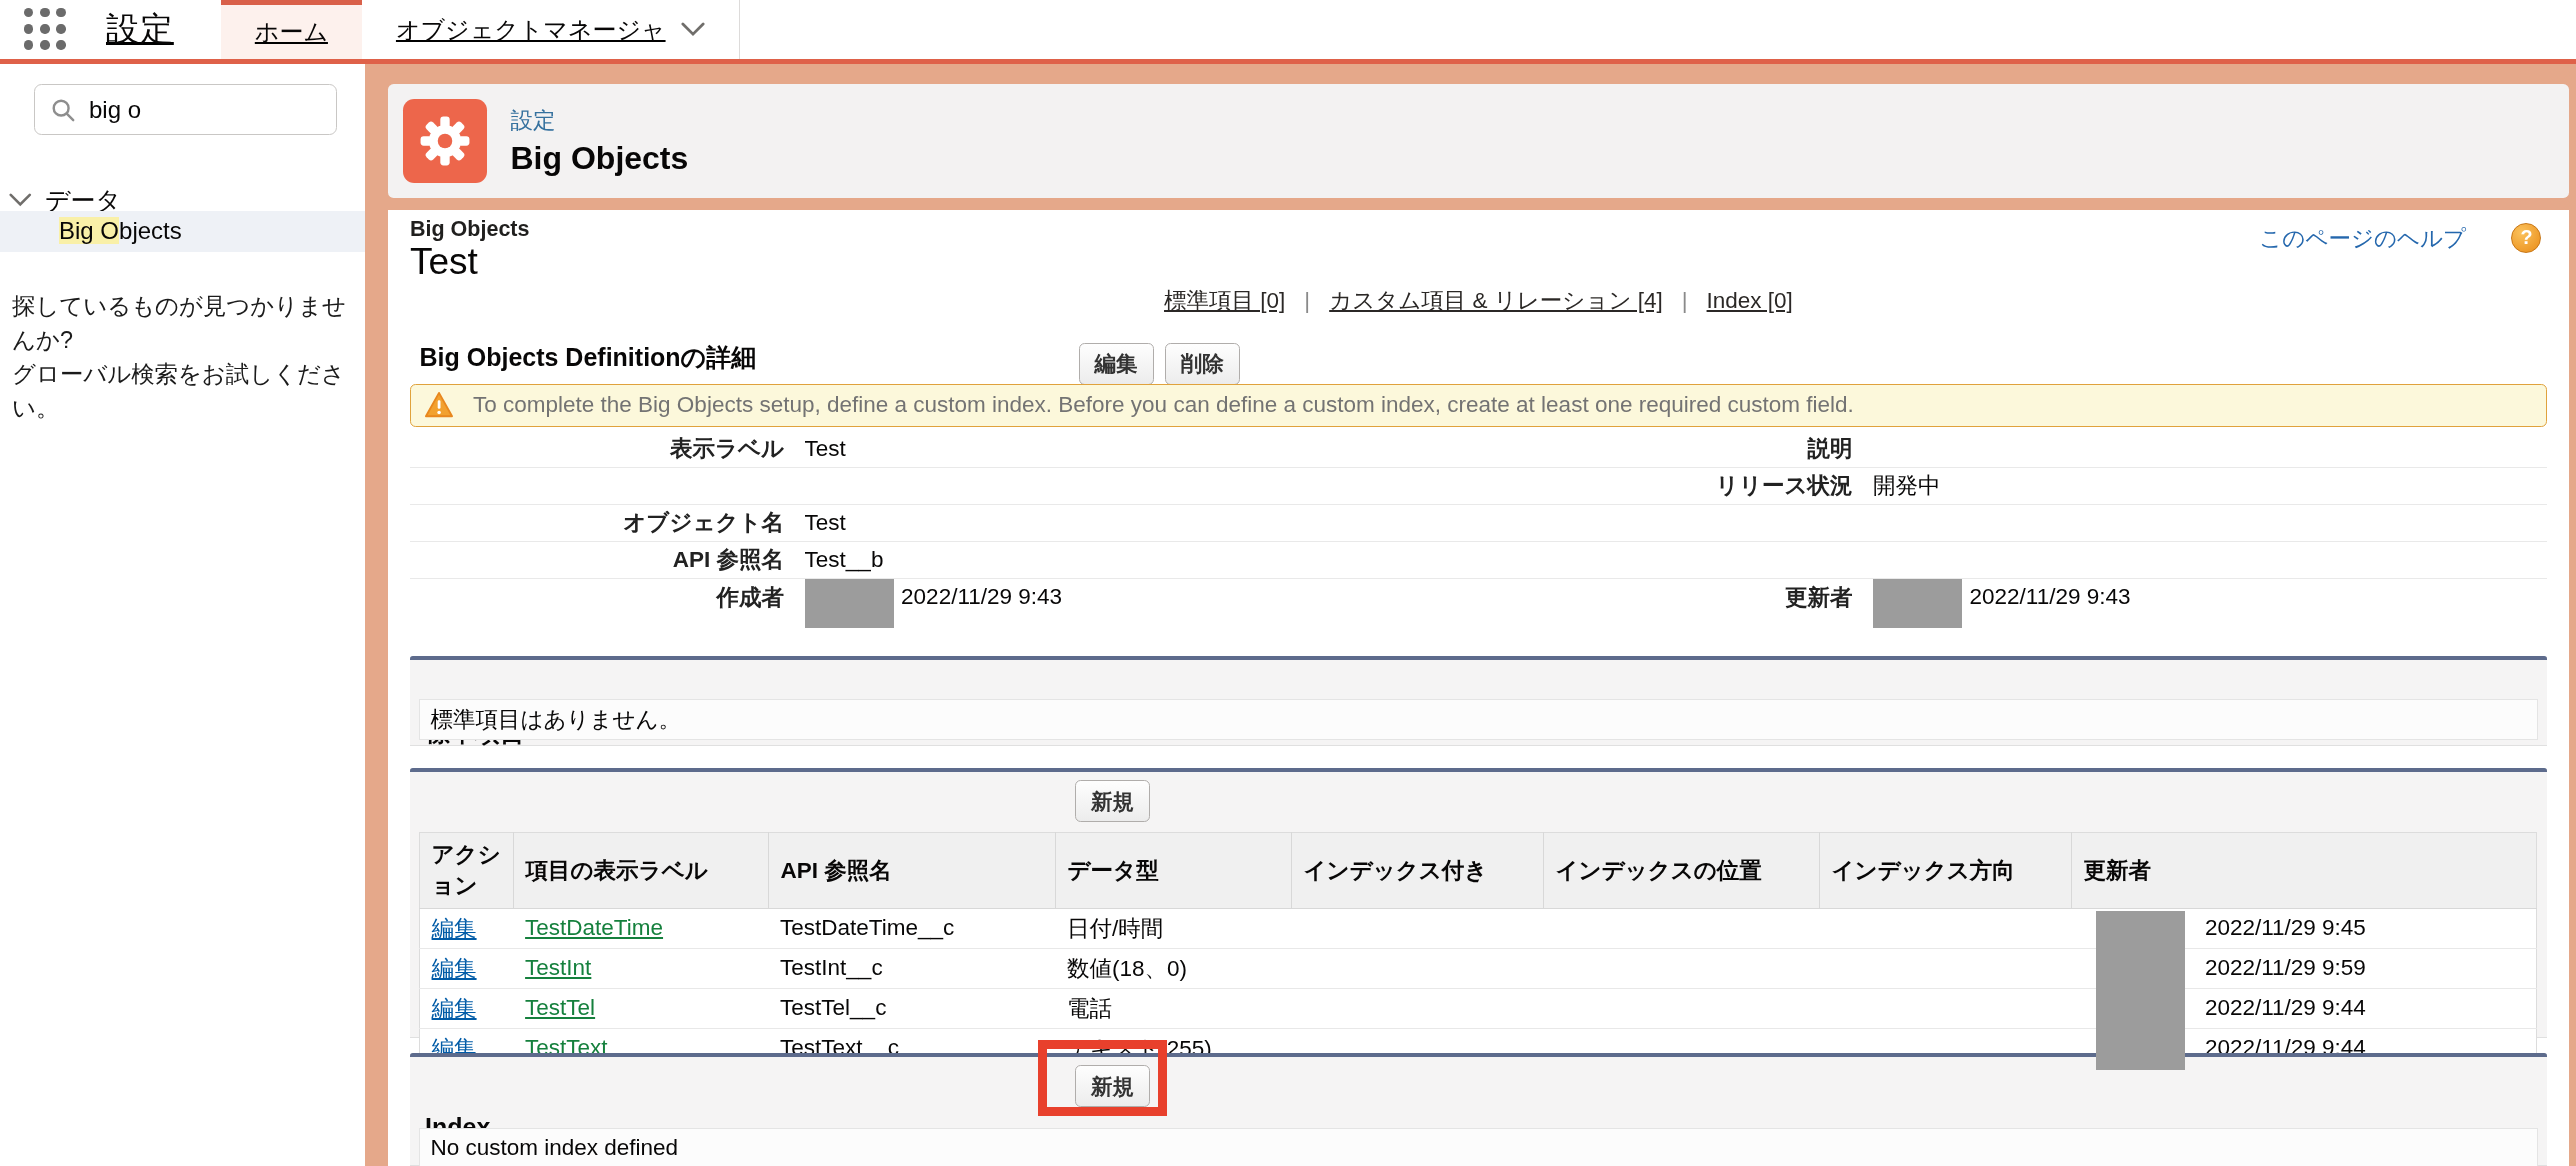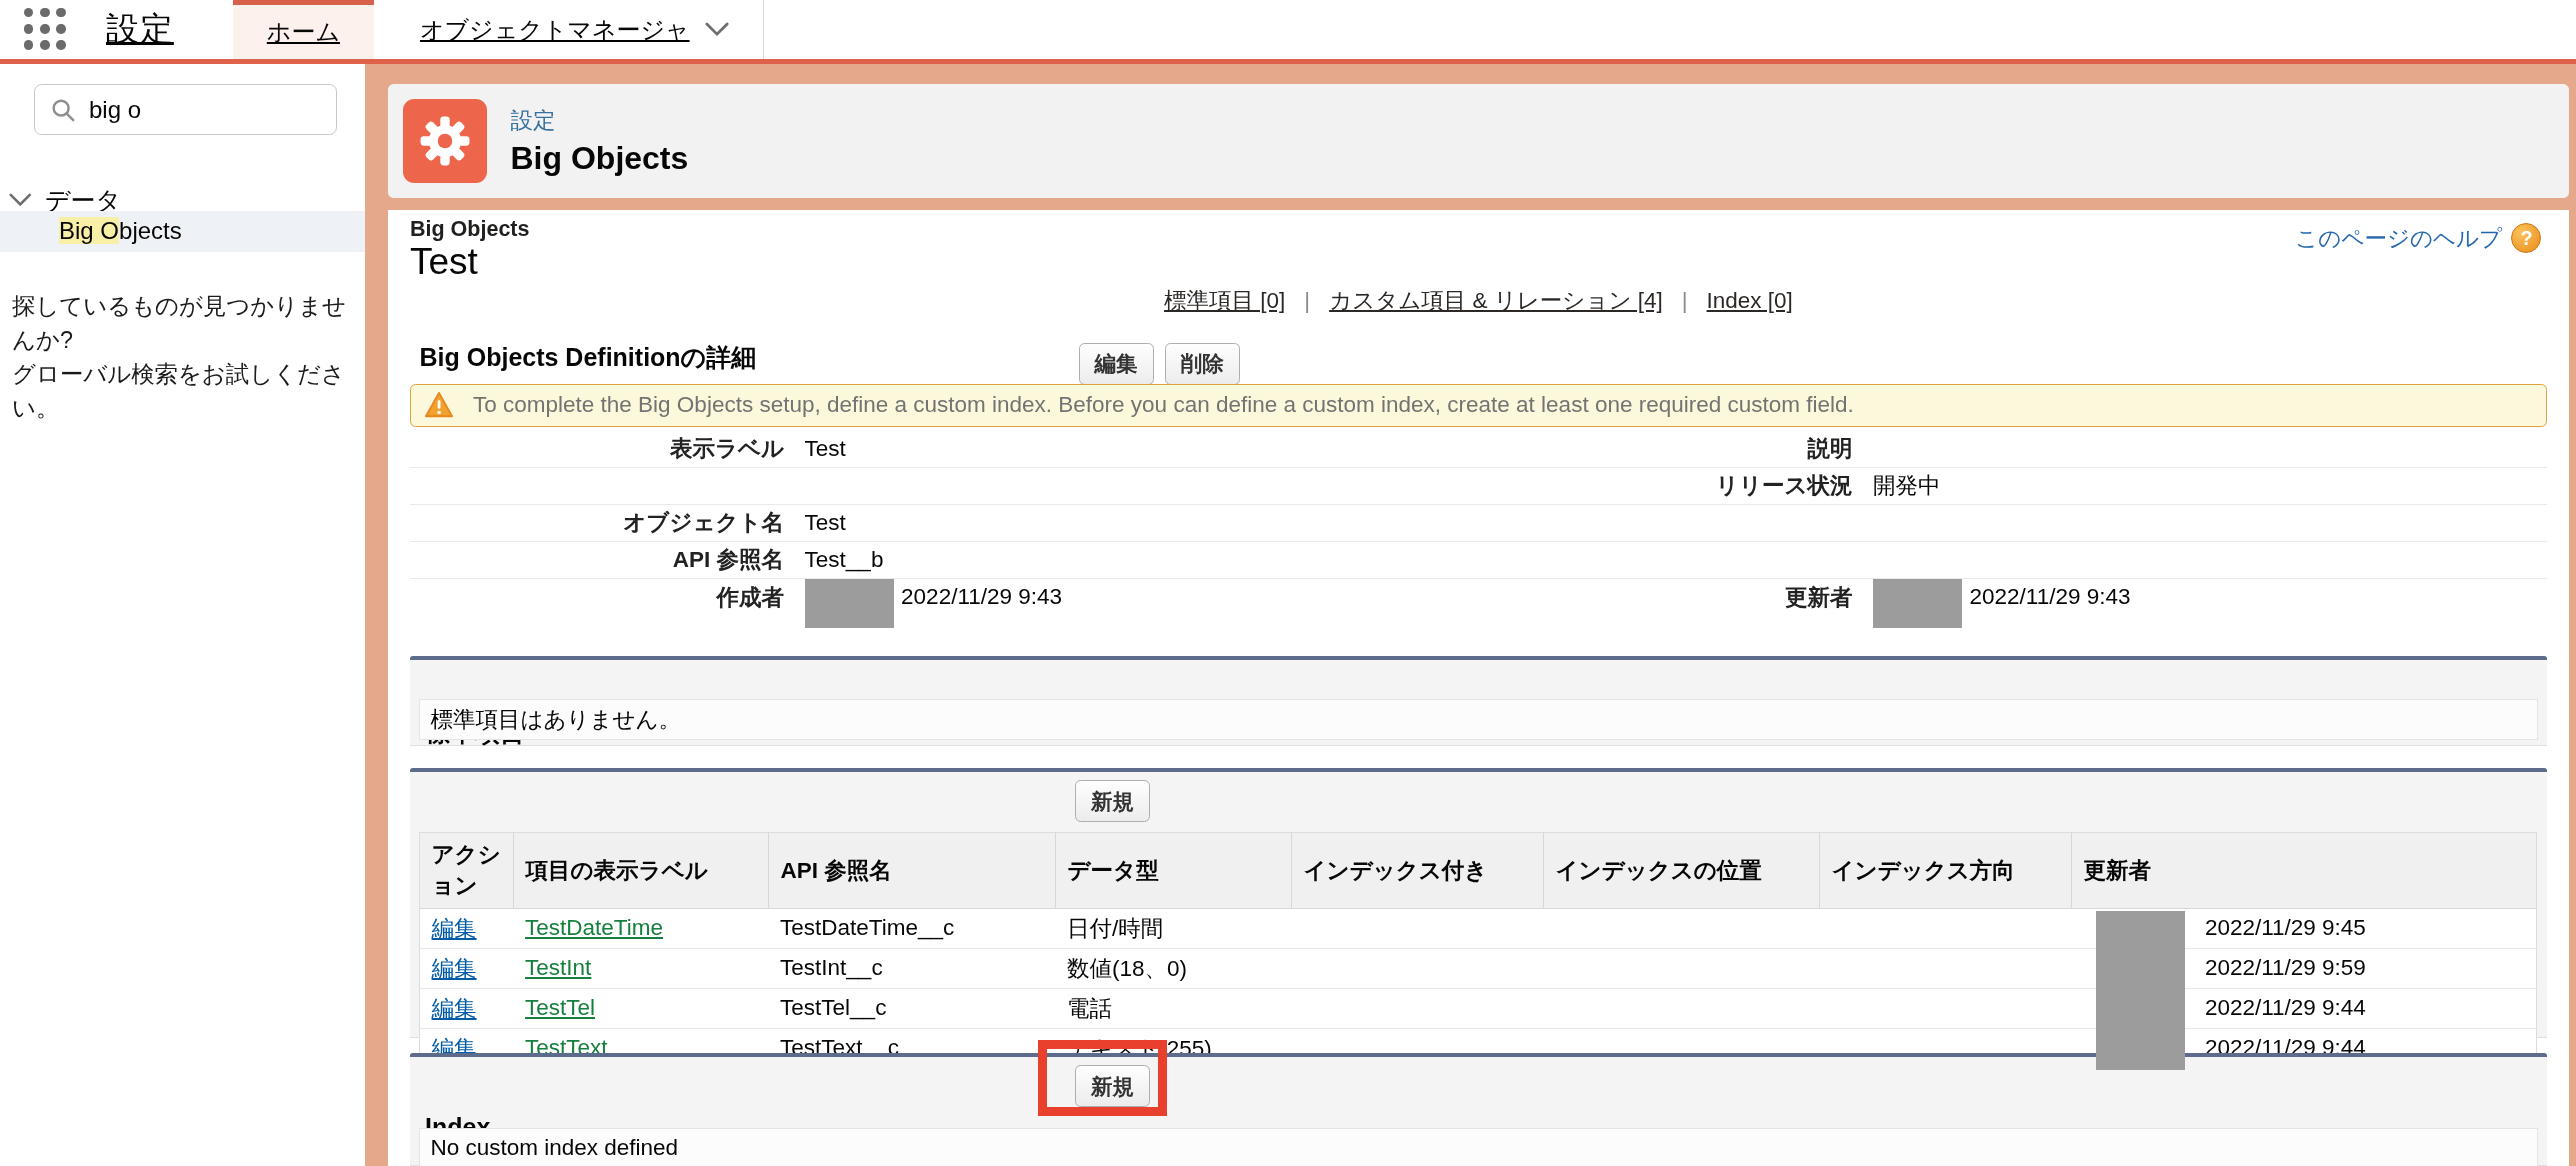--- a/index.html
+++ b/index.html
@@ -6,21 +6,21 @@
   body { font-family:"Liberation Sans","DejaVu Sans",sans-serif; background:#fff; }
   #screen { position:relative; width:2576px; height:1166px; overflow:hidden; background:#fff;text-decoration:underline; }
 
   
   .gheader { position:relative; height:59px; background:#fff; display:flex; align-items:stretch; }
   .waffle { width:43px; height:43px; align-self:center; margin-left:24px; display:grid;
             grid-template-columns:repeat(3,1fr); gap:5.6px; cursor:pointer; }
   .waffle span { width:9.4px; height:9.4px; border-radius:50%; background:#6b6b6b; }
   .appname { align-self:center; font-size:33px; color:#080707; margin-left:39px; letter-spacing:0.9px; }
   .tabs { display:flex; margin-left:47px; align-items:stretch; }
-  .tab { display:flex; align-items:center; padding:0 34px; font-size:24px; color:#080707; cursor:pointer;margin-left:12px; }
+  .tab { display:flex; align-items:center; padding:0 34px; font-size:24px; color:#080707; cursor:pointer; }
   .tab.active { background:#fdf1ed; border-top:5.6px solid #d9604a; padding-top:0; }
   .tab .chev { margin-left:15px; }
   .tabdivider { width:0.9px; background:#dddbda; }
   .orange-strip { height:4.7px; background:#df6149; }
 
   
   .cols { display:flex; height:1103px; }
   .sidebar { width:365px; background:#fff; position:relative; flex:none; }
   .searchbox { position:absolute; left:34px; top:20.6px; width:303px; height:51px;
                border:1.4px solid #c9c7c5; border-radius:7.5px; background:#fff;
@@ -41,21 +41,21 @@
   .gear-tile { width:84px; height:84px; border-radius:11.2px; background:#ed664b; flex:none;
                display:flex; align-items:center; justify-content:center; }
   .ph-text { margin-left:24px; }
   .ph-crumb { font-size:22.5px; color:#35719e; cursor:pointer; }
   .ph-title { font-size:32px; font-weight:bold; color:#080707; margin-top:3.7px; }
 
   .sheet { position:absolute; left:22.5px; right:6.6px; top:146px; bottom:0; background:#fff; }
 
   .obj-label { position:absolute; left:22.5px; top:7.5px; font-size:21.5px; font-weight:bold; color:#201f1e; }
   .obj-title { position:absolute; left:22.5px; top:31px; font-size:37px; color:#080707; }
-  .helplink { position:absolute; right:28px; top:13px; display:flex; align-items:center; cursor:pointer; }
+  .helplink { position:absolute; right:28px; top:13px; display:flex; align-items:flex-start; cursor:pointer;gap:36px; }
   .helplink .txt { font-size:22.5px; color:#2467ad; }
   .help-q { width:30px; height:30px; border-radius:50%; margin-left:9.4px;
             background:radial-gradient(circle at 35% 30%, #fbc25d, #e98b16);
             border:0.9px solid #c87716; color:#fff; font-weight:bold; font-size:19.7px;
             display:flex; align-items:center; justify-content:center; }
   .jumplinks { position:absolute; left:0; right:0; top:75px; text-align:center; font-size:22.5px; color:#333; }
   .jumplinks a { color:#2b2826; text-decoration:underline; cursor:pointer; }
   .jumplinks .sep { color:#8a8a8a; margin:0 19px; text-decoration:none; }
 
   .sec-title { position:absolute; left:32px; top:131px; font-size:25px; font-weight:bold; color:#080707; }

